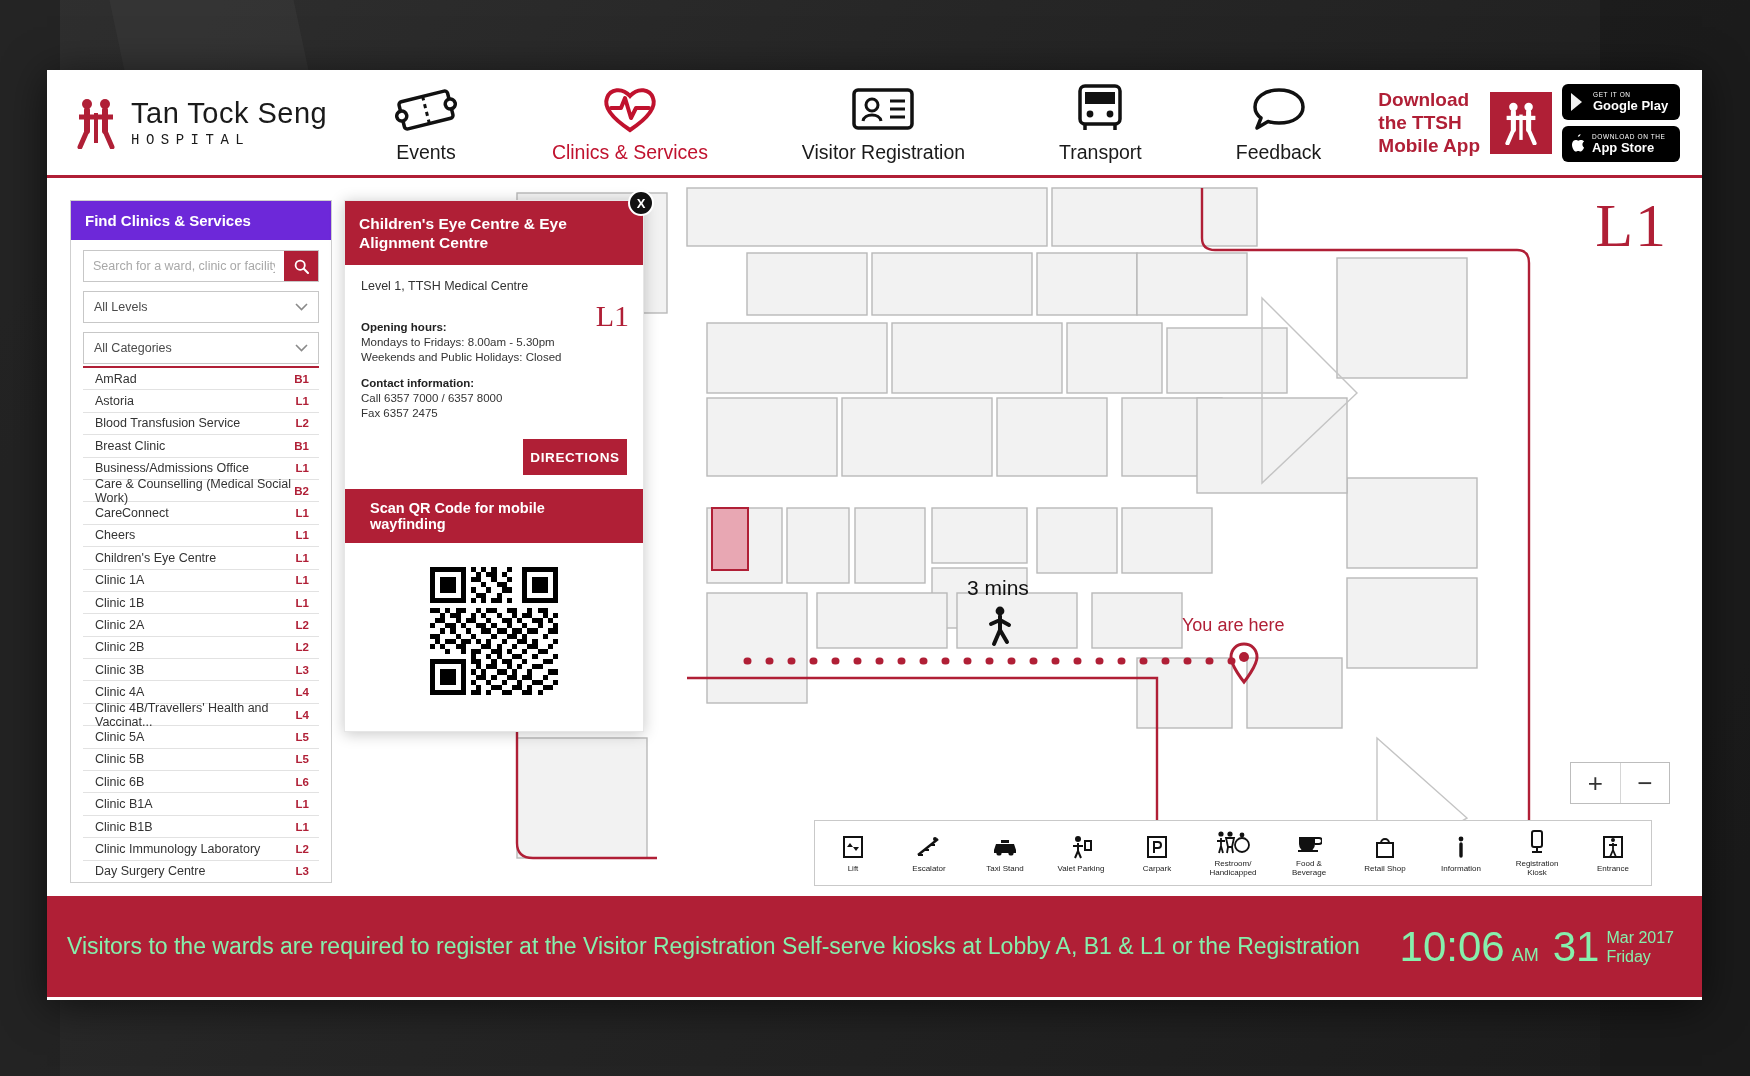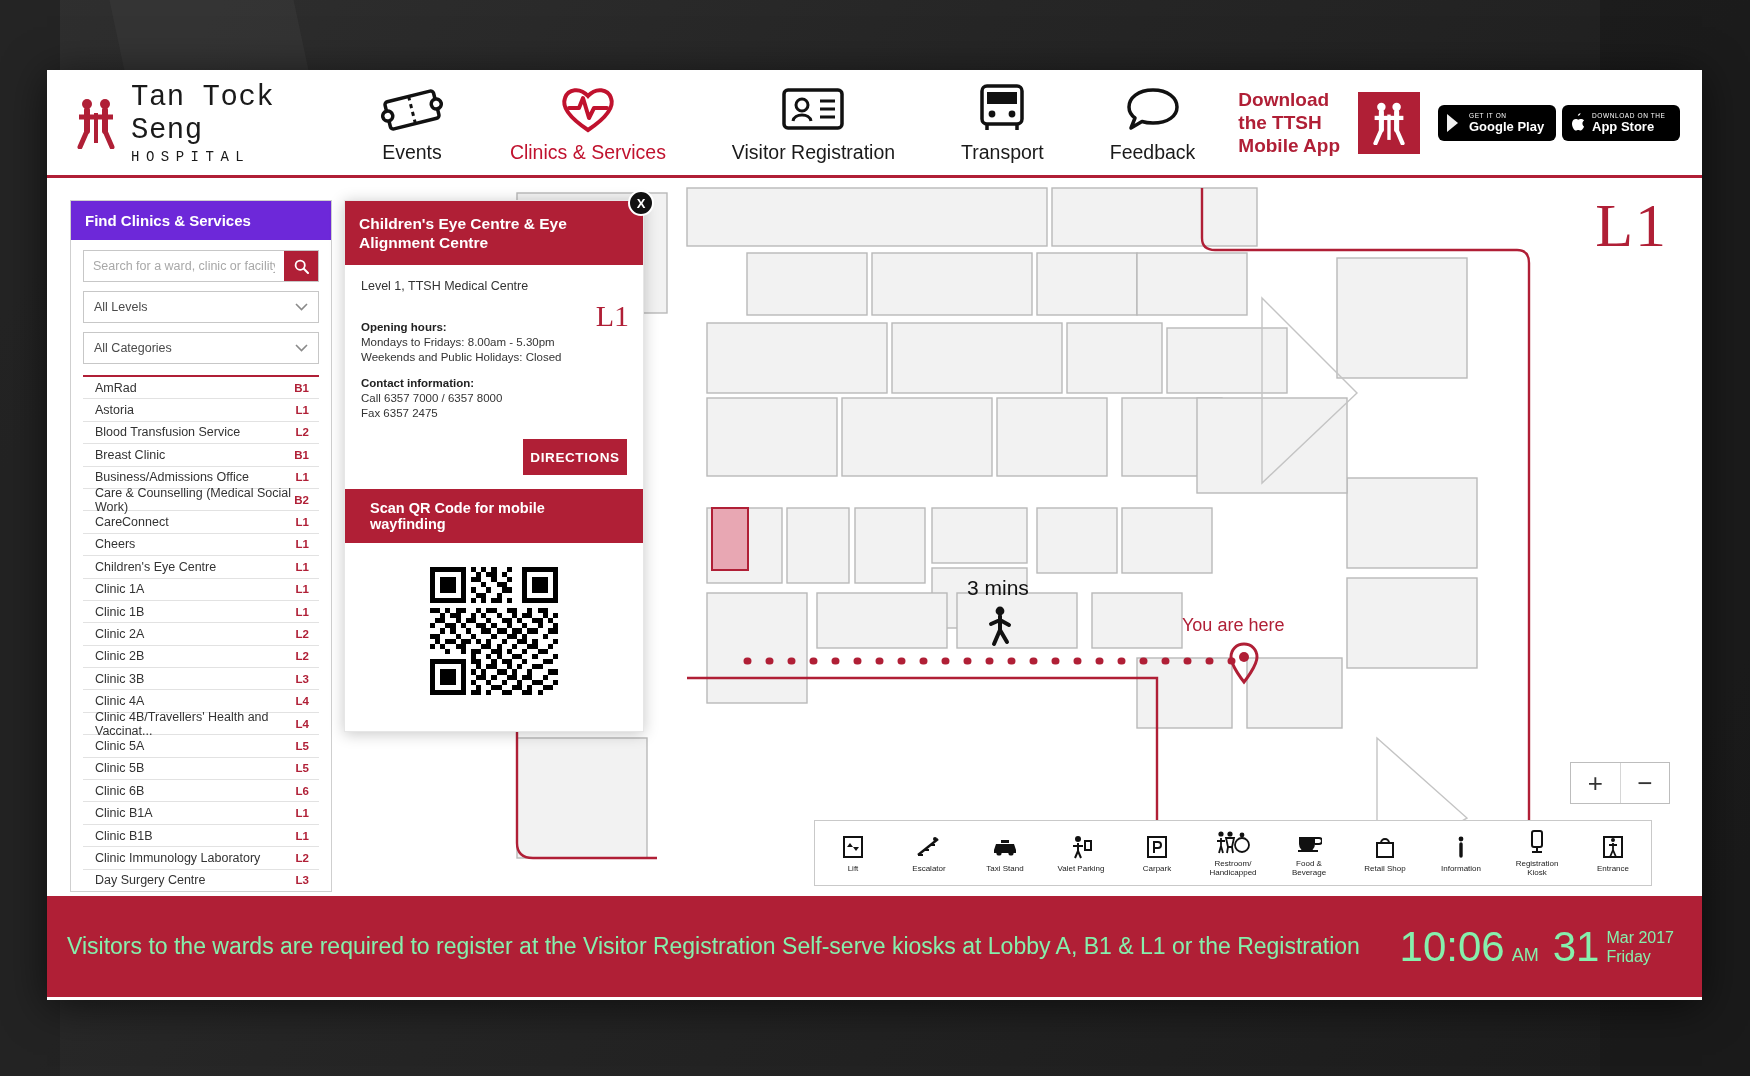--- a/index.html
+++ b/index.html
@@ -32,40 +32,40 @@
     position: relative;
     height: 108px;
     border-bottom: 3px solid #b01f36;
     display: flex;
     align-items: center;
     background: #fff;
   }
   #logo { display: flex; align-items: center; padding-left: 26px; width: 300px; }
   #logo .mark { width: 46px; height: 52px; position: relative; margin-right: 12px; }
   #logo .mark svg { width: 46px; height: 52px; }
-  #logo .txt .l1 { font-family: Liberation Mono, monospace; font-size: 29px; color: #1a1a1a; letter-spacing: .5px; }
+  #logo .txt .l1 { font-family: Liberation Sans, sans-serif; font-size: 29px; color: #1a1a1a; letter-spacing: .5px; }
   #logo .txt .l2 { font-family: Liberation Mono, monospace; font-size: 14px; color: #1a1a1a; letter-spacing: 6.5px; margin-top: 2px; }
 
   .navitem {
     display: flex; flex-direction: column; align-items: center; justify-content: center;
     cursor: pointer; padding: 0 16px; min-width: 96px;
   }
   .navitem .ic { height: 52px; display: flex; align-items: flex-end; justify-content: center; }
   .navitem .lbl { font-size: 19.5px; color: #1a1a1a; margin-top: 7px; }
   .navitem.active .lbl { color: #c0122e; }
   #nav { display: flex; align-items: center; flex: 1; justify-content: space-around; padding: 0 10px 0 0; }
 
   #dl {
-    display: flex; align-items: center; padding-right: 22px; gap: 18px;
+    display: flex; align-items: center; padding-right: 22px; gap: 10px;
   }
   #dl .dltext { color: #b01f36; font-size: 19px; line-height: 23px; font-weight: bold; text-align: left; }
   #dl .appicon {
     width: 62px; height: 62px; background: #b01f36; display:flex; align-items:center; justify-content:center;
   }
-  #dl .stores { display: flex; gap: 6px; }
+  #dl .stores { display: flex; flex-direction: column; gap: 6px; }
   .storebtn {
     width: 118px; height: 36px; background: #000; border-radius: 6px; color: #fff;
     display: flex; align-items: center; padding: 0 7px; gap: 6px;
   }
   .storebtn .st1 { font-size: 6.5px; letter-spacing: .6px; text-transform: uppercase; line-height: 8px;}
   .storebtn .st2 { font-size: 13px; font-weight: bold; line-height: 14px; }
 
   
   #body { position: relative; height: 718px; background: #fff; overflow: hidden; }
 
@@ -92,21 +92,21 @@
   }
   .searchwrap input::placeholder { color: #a8a8a8; }
   .searchwrap .sbtn {
     width: 34px; background: #b01f36; display:flex; align-items:center; justify-content:center; cursor:pointer;
   }
   .selwrap {
     margin-top: 9px; height: 32px; border: 1px solid #c7c7c7; display: flex; align-items: center;
     padding: 0 10px; font-size: 12.5px; color: #4a4a4a; justify-content: space-between; cursor: pointer;
   }
   .selwrap .cv { color: #8a8a8a; }
-  #listwrap { margin-top: 11px; border-top: 2px solid #b01f36; max-height: 512px; overflow: hidden; }
+  #listwrap { margin-top: 2px; border-top: 2px solid #b01f36; max-height: 512px; overflow: hidden; }
   .lrow {
     display: flex; justify-content: space-between; align-items: center;
     padding: 3px 10px 3px 12px; font-size: 12.5px; color: #333;
     border-bottom: 1px solid #e2e2e2; height: 22.4px; cursor: pointer;
   }
   .lrow .lv { color: #b01f36; font-size: 11.5px; font-weight: bold; }
 
   
   #panel {
     position: absolute; left: 297px; top: 22px; width: 300px;

